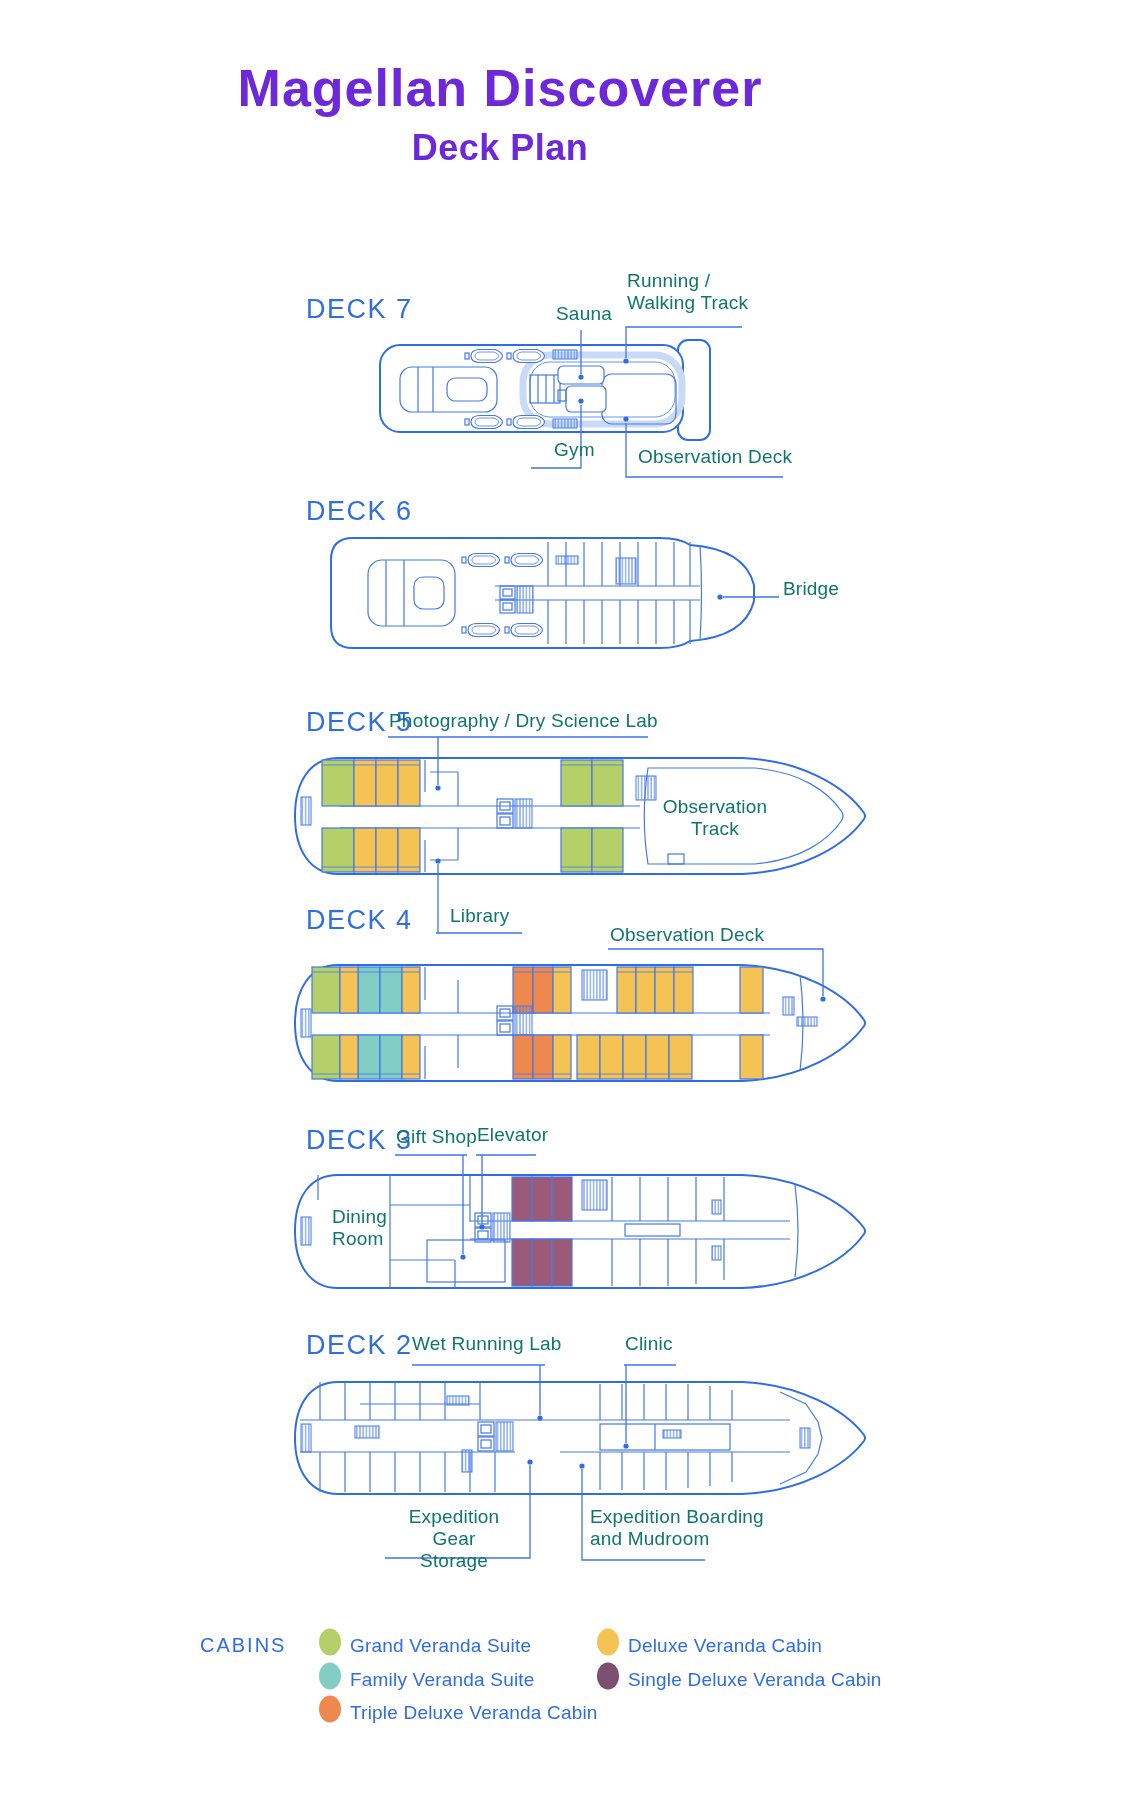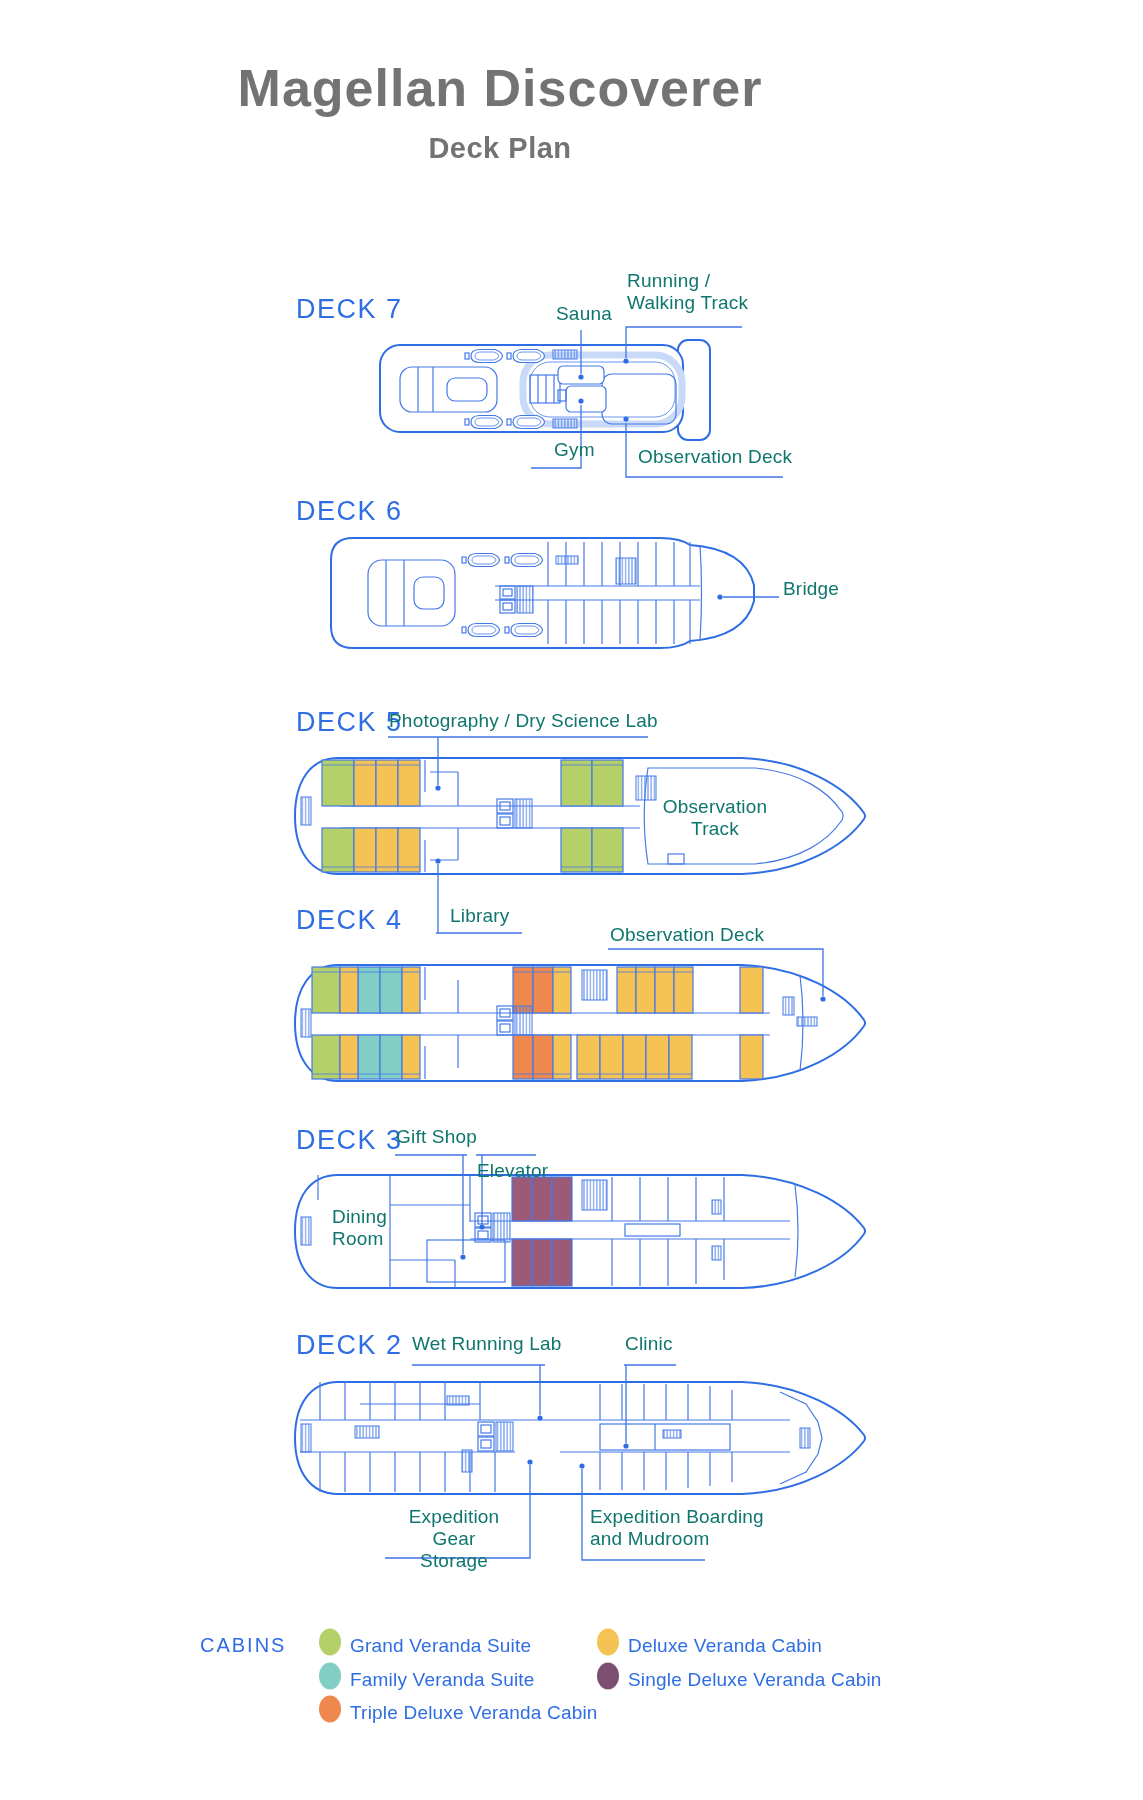--- a/index.html
+++ b/index.html
@@ -1,23 +1,23 @@
 <!DOCTYPE html>
 <html><head>
 <meta charset="utf-8">
 <style>
   html,body{margin:0;padding:0;background:#fff;}
   .page{position:relative;width:1143px;height:1800px;background:#ffffff;
         font-family:"Liberation Sans",sans-serif;overflow:hidden;}
   .abs{position:absolute;}
-  .blue{color:#737373;}
+  .blue{color:#6d28d9;}
   .header{left:0;top:58px;width:1000px;text-align:center;}
   .title{font-size:52px;font-weight:bold;letter-spacing:1px;line-height:60px;}
-  .subtitle{font-size:29px;font-weight:bold;letter-spacing:0.5px;line-height:44px;margin-top:8px;}
-  .deck-label{font-size:27px;letter-spacing:1.5px;color:#2e6de3;line-height:28px;}
+  .subtitle{font-size:36px;font-weight:bold;letter-spacing:0.5px;line-height:44px;margin-top:8px;}
+  .deck-label{font-size:27px;letter-spacing:1.5px;color:#2e6de3;line-height:28px;margin-left:10px;}
   .callout{font-size:19px;line-height:22px;color:#0f766e;white-space:pre-line;letter-spacing:0.2px;}
   .callout.center{text-align:center;}
   .callout.right{text-align:center;}
   .legend-title{font-size:20px;letter-spacing:2px;color:#2e6de3;margin-left:30px;}
   .legend-row{display:flex;align-items:flex-end;gap:8px;height:30px;}
   .legend-row .lab{font-size:19px;color:#2e6de3;letter-spacing:0.2px;}
   svg{display:block;}
   .hull{fill:#ffffff;stroke:#2e6de3;stroke-width:2;}
   .w1{fill:none;stroke:#4479e8;stroke-width:1.2;}
   .w1f{fill:#ffffff;stroke:#4479e8;stroke-width:1.2;}
@@ -338,21 +338,21 @@
       <rect x="493" y="1213" width="17" height="29" class="hat" fill="url(#p3)"></rect>
     </g>
     <g>
       <path class="leader" d="M395,1155H467 M463,1155V1254"></path>
         <circle cx="463" cy="1257" r="2.6" class="dot"></circle>
       <path class="leader" d="M476,1155H536 M482,1155V1224"></path>
         <circle cx="482" cy="1227" r="2.6" class="dot"></circle>
     </g>
   </svg>
   <div class="abs callout" style="left:396px;top:1126px">Gift Shop</div>
-  <div class="abs callout" style="left:477px;top:1160px">Elevator</div>
+  <div class="abs callout" style="left:477px;top:1124px">Elevator</div>
   <div class="abs callout" style="left:332px;top:1206px">Dining
 Room</div>
 
   <div class="abs deck-label" style="left:296px;top:1331px">DECK 2</div>
   <svg class="abs" style="left:288px;top:1358px" width="590" height="210" viewBox="288 1358 590 210">
     <defs>
       <pattern id="p2" width="3.2" height="8" patternUnits="userSpaceOnUse">
         <path d="M1.6,0V8" stroke="#4479e8" stroke-width="0.9"></path>
       </pattern>
     </defs>

